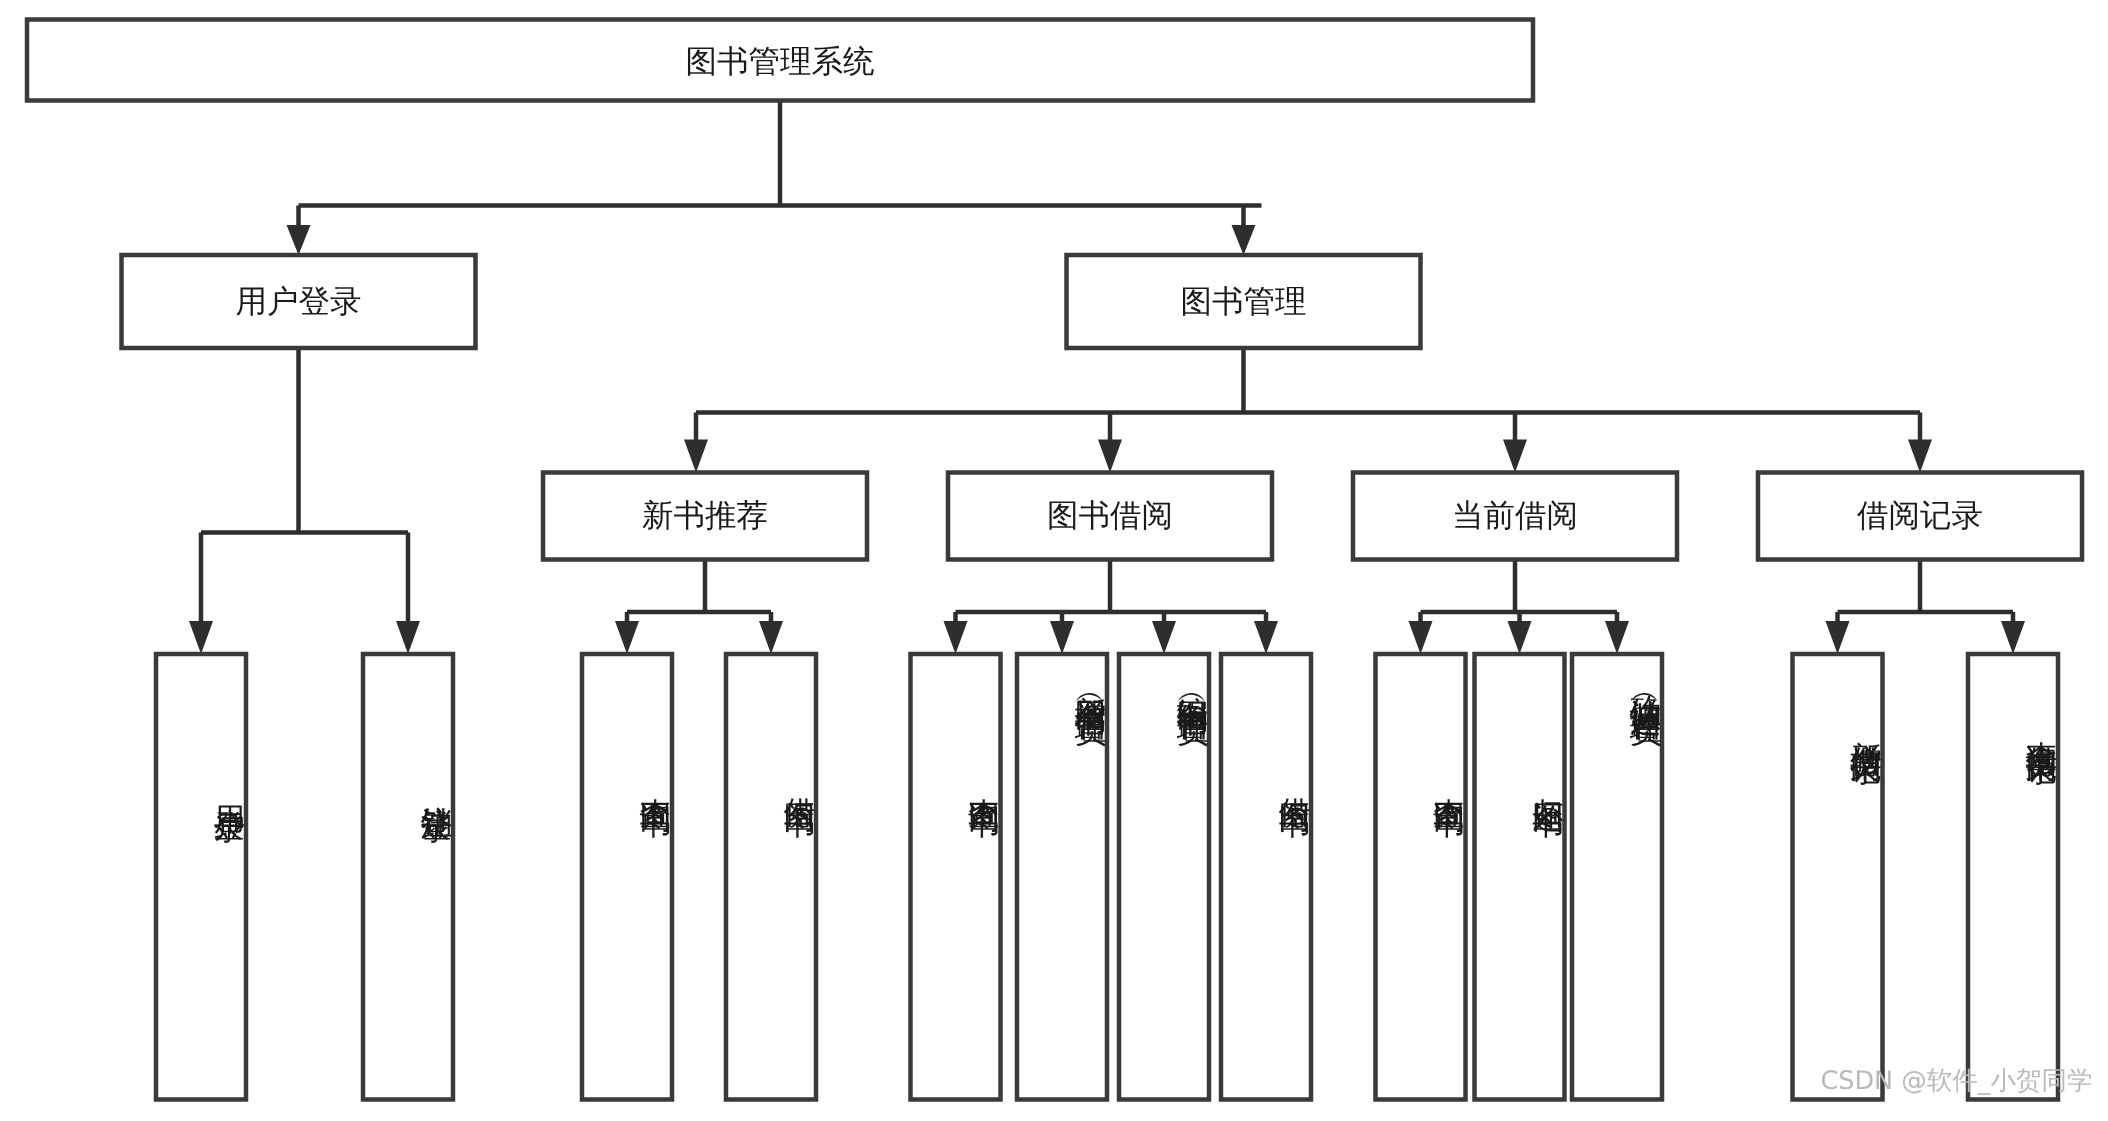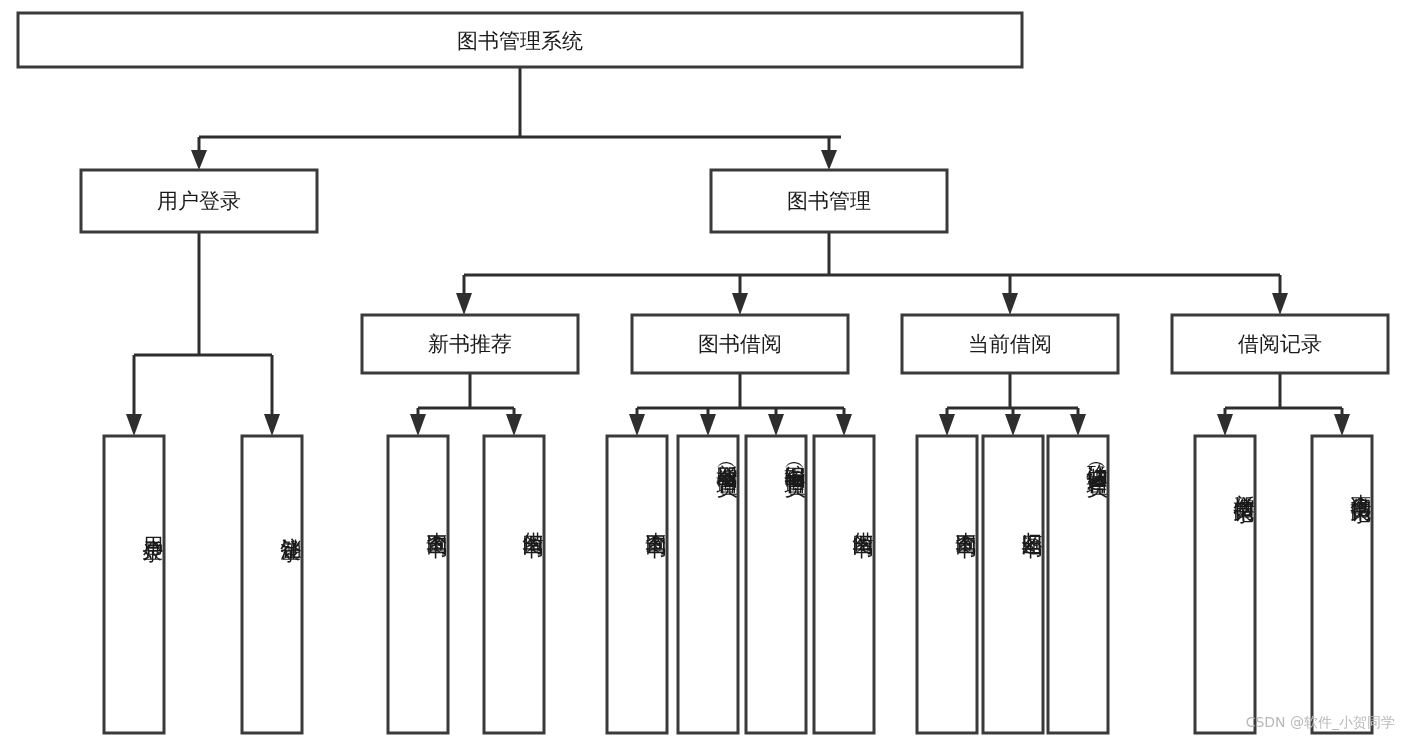--- a/index.html
+++ b/index.html
@@ -59,21 +59,21 @@
     letter-spacing: 2px;
     text-align: center;
     white-space: nowrap;
     pointer-events: none;
   }
   #watermark {
     position: absolute;
     right: 10px;
     bottom: 6px;
     font-family: "DejaVu Sans", "Liberation Sans", sans-serif;
-    font-size: 14px;
+    font-size: 17px;
     color: #b9b9b9;
     white-space: nowrap;
   }
 </style>
 </head>
 <body>
 
 <div id="diagram-root">
 
   <svg id="flow" viewBox="0 0 1405 747">

